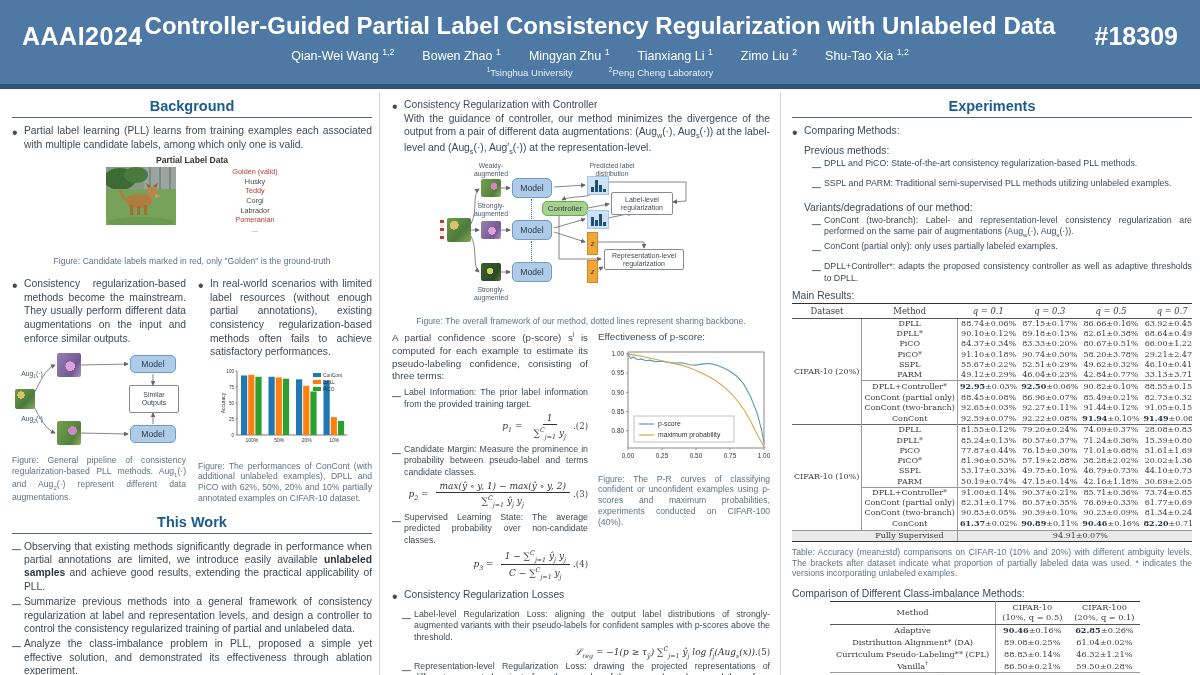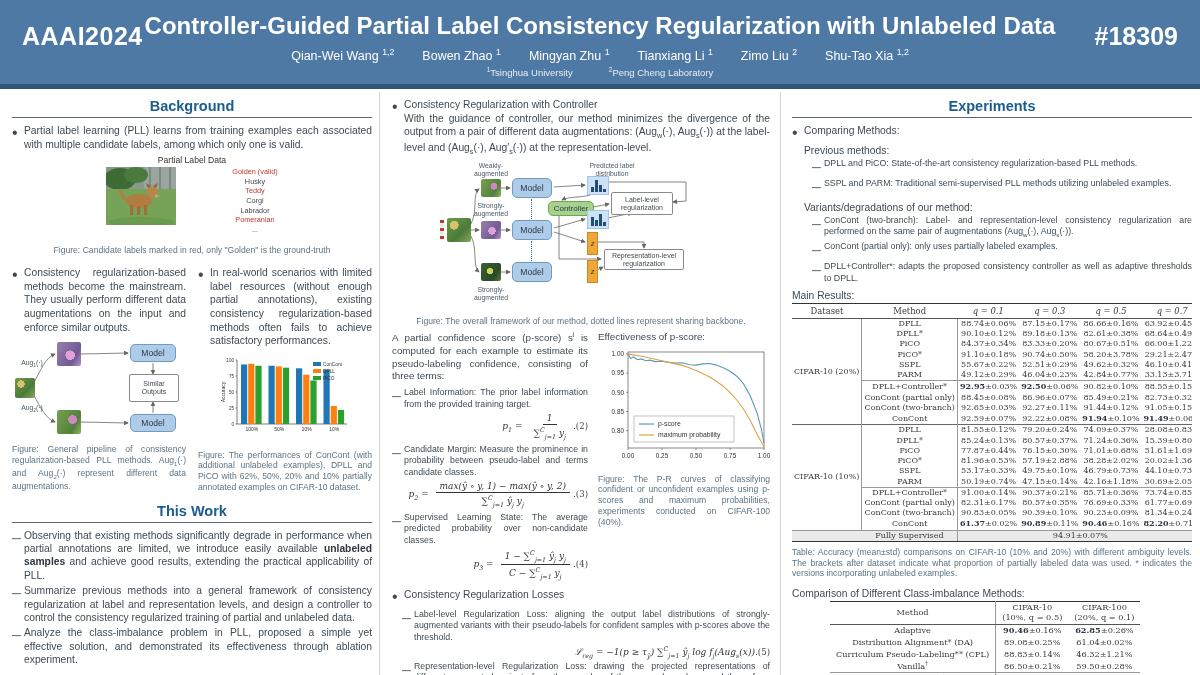--- a/index.html
+++ b/index.html
@@ -30,21 +30,21 @@
   .mk{flex:0 0 12px;color:#6b7680;}
   .litx{flex:1;font-size:10.3px;line-height:1.3;text-align:justify;}
   .small-li .litx{font-size:8.8px;}
   .bullet-row{display:flex;margin:3px 0;}
   .bullet-dot{flex:0 0 12px;}
   .cap{font-size:8.6px;line-height:1.25;color:#5d7383;text-align:justify;}
   .cap-c{text-align:center;}
   b{color:#2d3640;}
   
   .fig1{margin-top:4px;}
-  .fig1-title{font-size:8.6px;font-weight:normal;color:#333;text-align:center;margin-bottom:2px;}
+  .fig1-title{font-size:8.6px;font-weight:bold;color:#333;text-align:center;margin-bottom:2px;}
   .fig1-row{display:flex;justify-content:center;align-items:flex-start;gap:42px;}
   .dog-wrap{width:70px;height:58px;}
   .cand-labels{margin-left:14px;font-size:7.3px;line-height:1.32;text-align:center;color:#4a4a4a;}
   .cand-labels .red{color:#c0392b;}
   
   .figbox{position:relative;}
   .thumb{position:absolute;border-radius:2px;}
   .t-src{background:radial-gradient(circle at 30% 30%,#d8c26a 18%,transparent 19%),linear-gradient(135deg,#6f9c4a,#4c7a3a 60%,#86a85a);}
   .t-norm{background:radial-gradient(circle at 65% 40%,#cf86c2 20%,transparent 21%),linear-gradient(120deg,#76a24e,#52803c 70%,#95b060);}
   .t-purp{background:radial-gradient(circle at 55% 55%,#e3a0d8 25%,transparent 26%),linear-gradient(120deg,#9a7fae,#6e5a94 70%,#b793c0);}
@@ -151,21 +151,21 @@
         <div class="cand-labels" id="cand-labels">
             <div class="red">Golden (valid)</div>
             <div class="">Husky</div>
             <div class="red">Teddy</div>
             <div class="">Corgi</div>
             <div class="">Labrador</div>
             <div class="red">Pomeranian</div>
             <div class="">...</div>
           </div>
       </div>
-      <div class="cap cap-c" style="margin-top:10px;">Figure: Candidate labels marked in red, only "Golden" is the ground-truth</div>
+      <div class="cap cap-c" style="margin-top:21px;">Figure: Candidate labels marked in red, only "Golden" is the ground-truth</div>
     </div>
 
     <div class="two-col-bg">
       <div>
         <div class="bullet-row">
           <span class="bullet-dot">•</span>
           <span class="para">Consistency regularization-based methods become the mainstream. They usually perform different data augmentations on the input and enforce similar outputs.</span>
         </div>
 
         <div class="figbox" style="width:172px;height:94px;margin:8px auto 0 auto;">
@@ -313,21 +313,21 @@
       <div class="nodebox model" style="left:78px;top:100px;width:40px;height:20px;">Model</div>
       <div class="dotline" style="left:97px;top:37px;height:20px;"></div>
       <div class="dotline" style="left:97px;top:79px;height:20px;"></div>
       <div class="figlab" style="left:140px;top:0px;width:76px;">Predicted label<br>distribution</div>
       <div class="histicon" style="left:153px;top:14px;width:22px;height:19px;">
           <i style="height:5px;"></i>
           <i style="height:12px;"></i>
           <i style="height:7px;"></i>
           <i style="height:3px;"></i>
         </div>
-      <div class="nodebox controller" style="left:108px;top:39px;width:46px;height:15px;font-size:8px;margin-left:6px;">Controller</div>
+      <div class="nodebox controller" style="left:108px;top:39px;width:46px;height:15px;font-size:8px;">Controller</div>
       <div class="histicon" style="left:153px;top:48px;width:22px;height:19px;">
           <i style="height:9px;"></i>
           <i style="height:6px;"></i>
           <i style="height:12px;"></i>
           <i style="height:4px;"></i>
         </div>
       <div class="whitebox" style="position:absolute;left:177px;top:30px;width:60px;height:21px;display:flex;align-items:center;justify-content:center;">Label-level<br>regularization</div>
       <div class="zbar" style="left:153px;top:70px;width:9px;height:21px;">z</div>
       <div class="whitebox" style="position:absolute;left:170px;top:87px;width:78px;height:19px;display:flex;align-items:center;justify-content:center;">Representation-level<br>regularization</div>
       <div class="zbar" style="left:153px;top:98px;width:9px;height:21px;">z</div>

